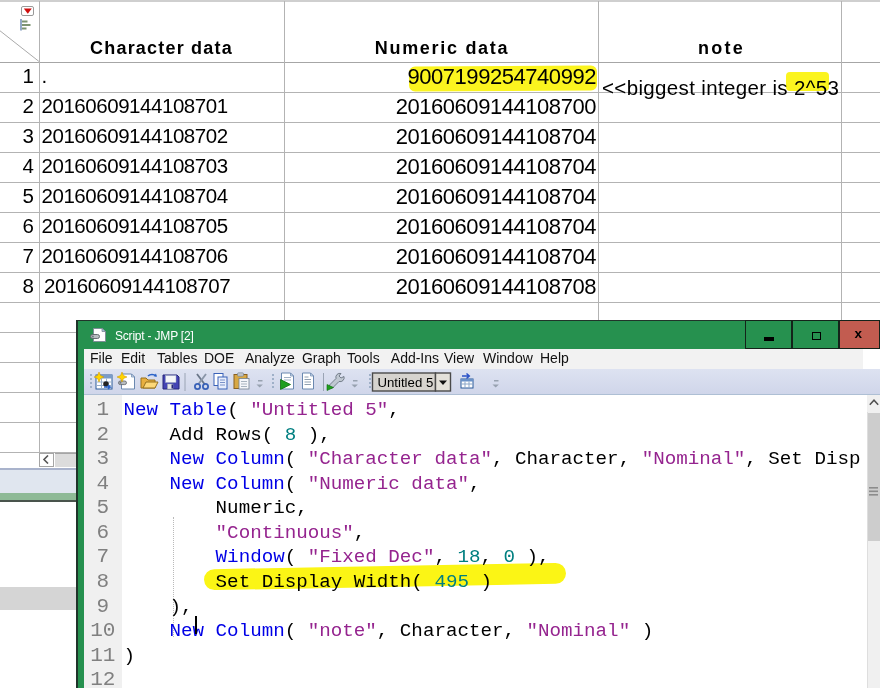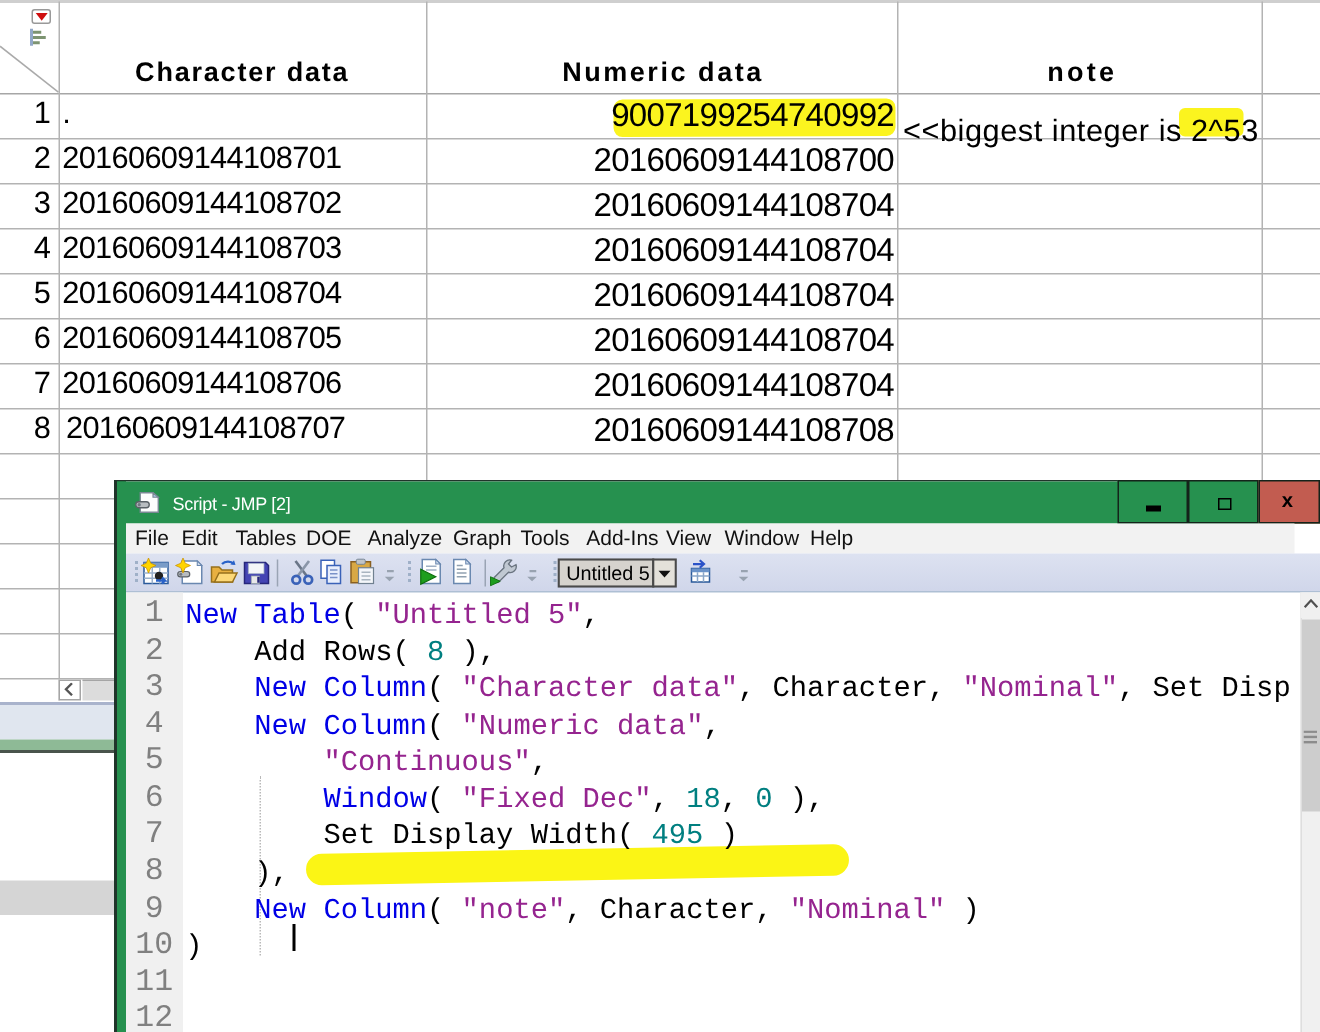--- a/index.html
+++ b/index.html
@@ -281,20 +281,21 @@
     <div>11</div>
     <div>12</div>
 </div>
 
 <div class="abs" style="left:121.8px;top:395px;width:744.7px;height:293px;overflow:hidden;">
 <div style="position:absolute;left:1.7px;top:3.2px;font:19.2px/24.55px 'Liberation Mono',monospace;color:#000;">
 <div class="codeline"><span class="kb">New Table</span>( <span class="st">"Untitled 5"</span>,</div>
 <div class="codeline">    Add Rows( <span class="nm">8</span> ),</div>
 <div class="codeline">    <span class="kb">New Column</span>( <span class="st">"Character data"</span>, Character, <span class="st">"Nominal"</span>, Set Disp</div>
 <div class="codeline">    <span class="kb">New Column</span>( <span class="st">"Numeric data"</span>,</div>
+<div class="codeline">        Numeric,</div>
 <div class="codeline">        <span class="st">"Continuous"</span>,</div>
 <div class="codeline">        <span class="kb">Window</span>( <span class="st">"Fixed Dec"</span>, <span class="nm">18</span>, <span class="nm">0</span> ),</div>
 <div class="codeline">        Set Display Width( <span class="nm">495</span> )</div>
 <div class="codeline">    ),</div>
 <div class="codeline">    <span class="kb">New Column</span>( <span class="st">"note"</span>, Character, <span class="st">"Nominal"</span> )</div>
 <div class="codeline">)</div>
 </div>
 </div>
 
 <div class="abs" style="left:195px;top:616px;width:1.8px;height:17.5px;background:#000;"></div>

